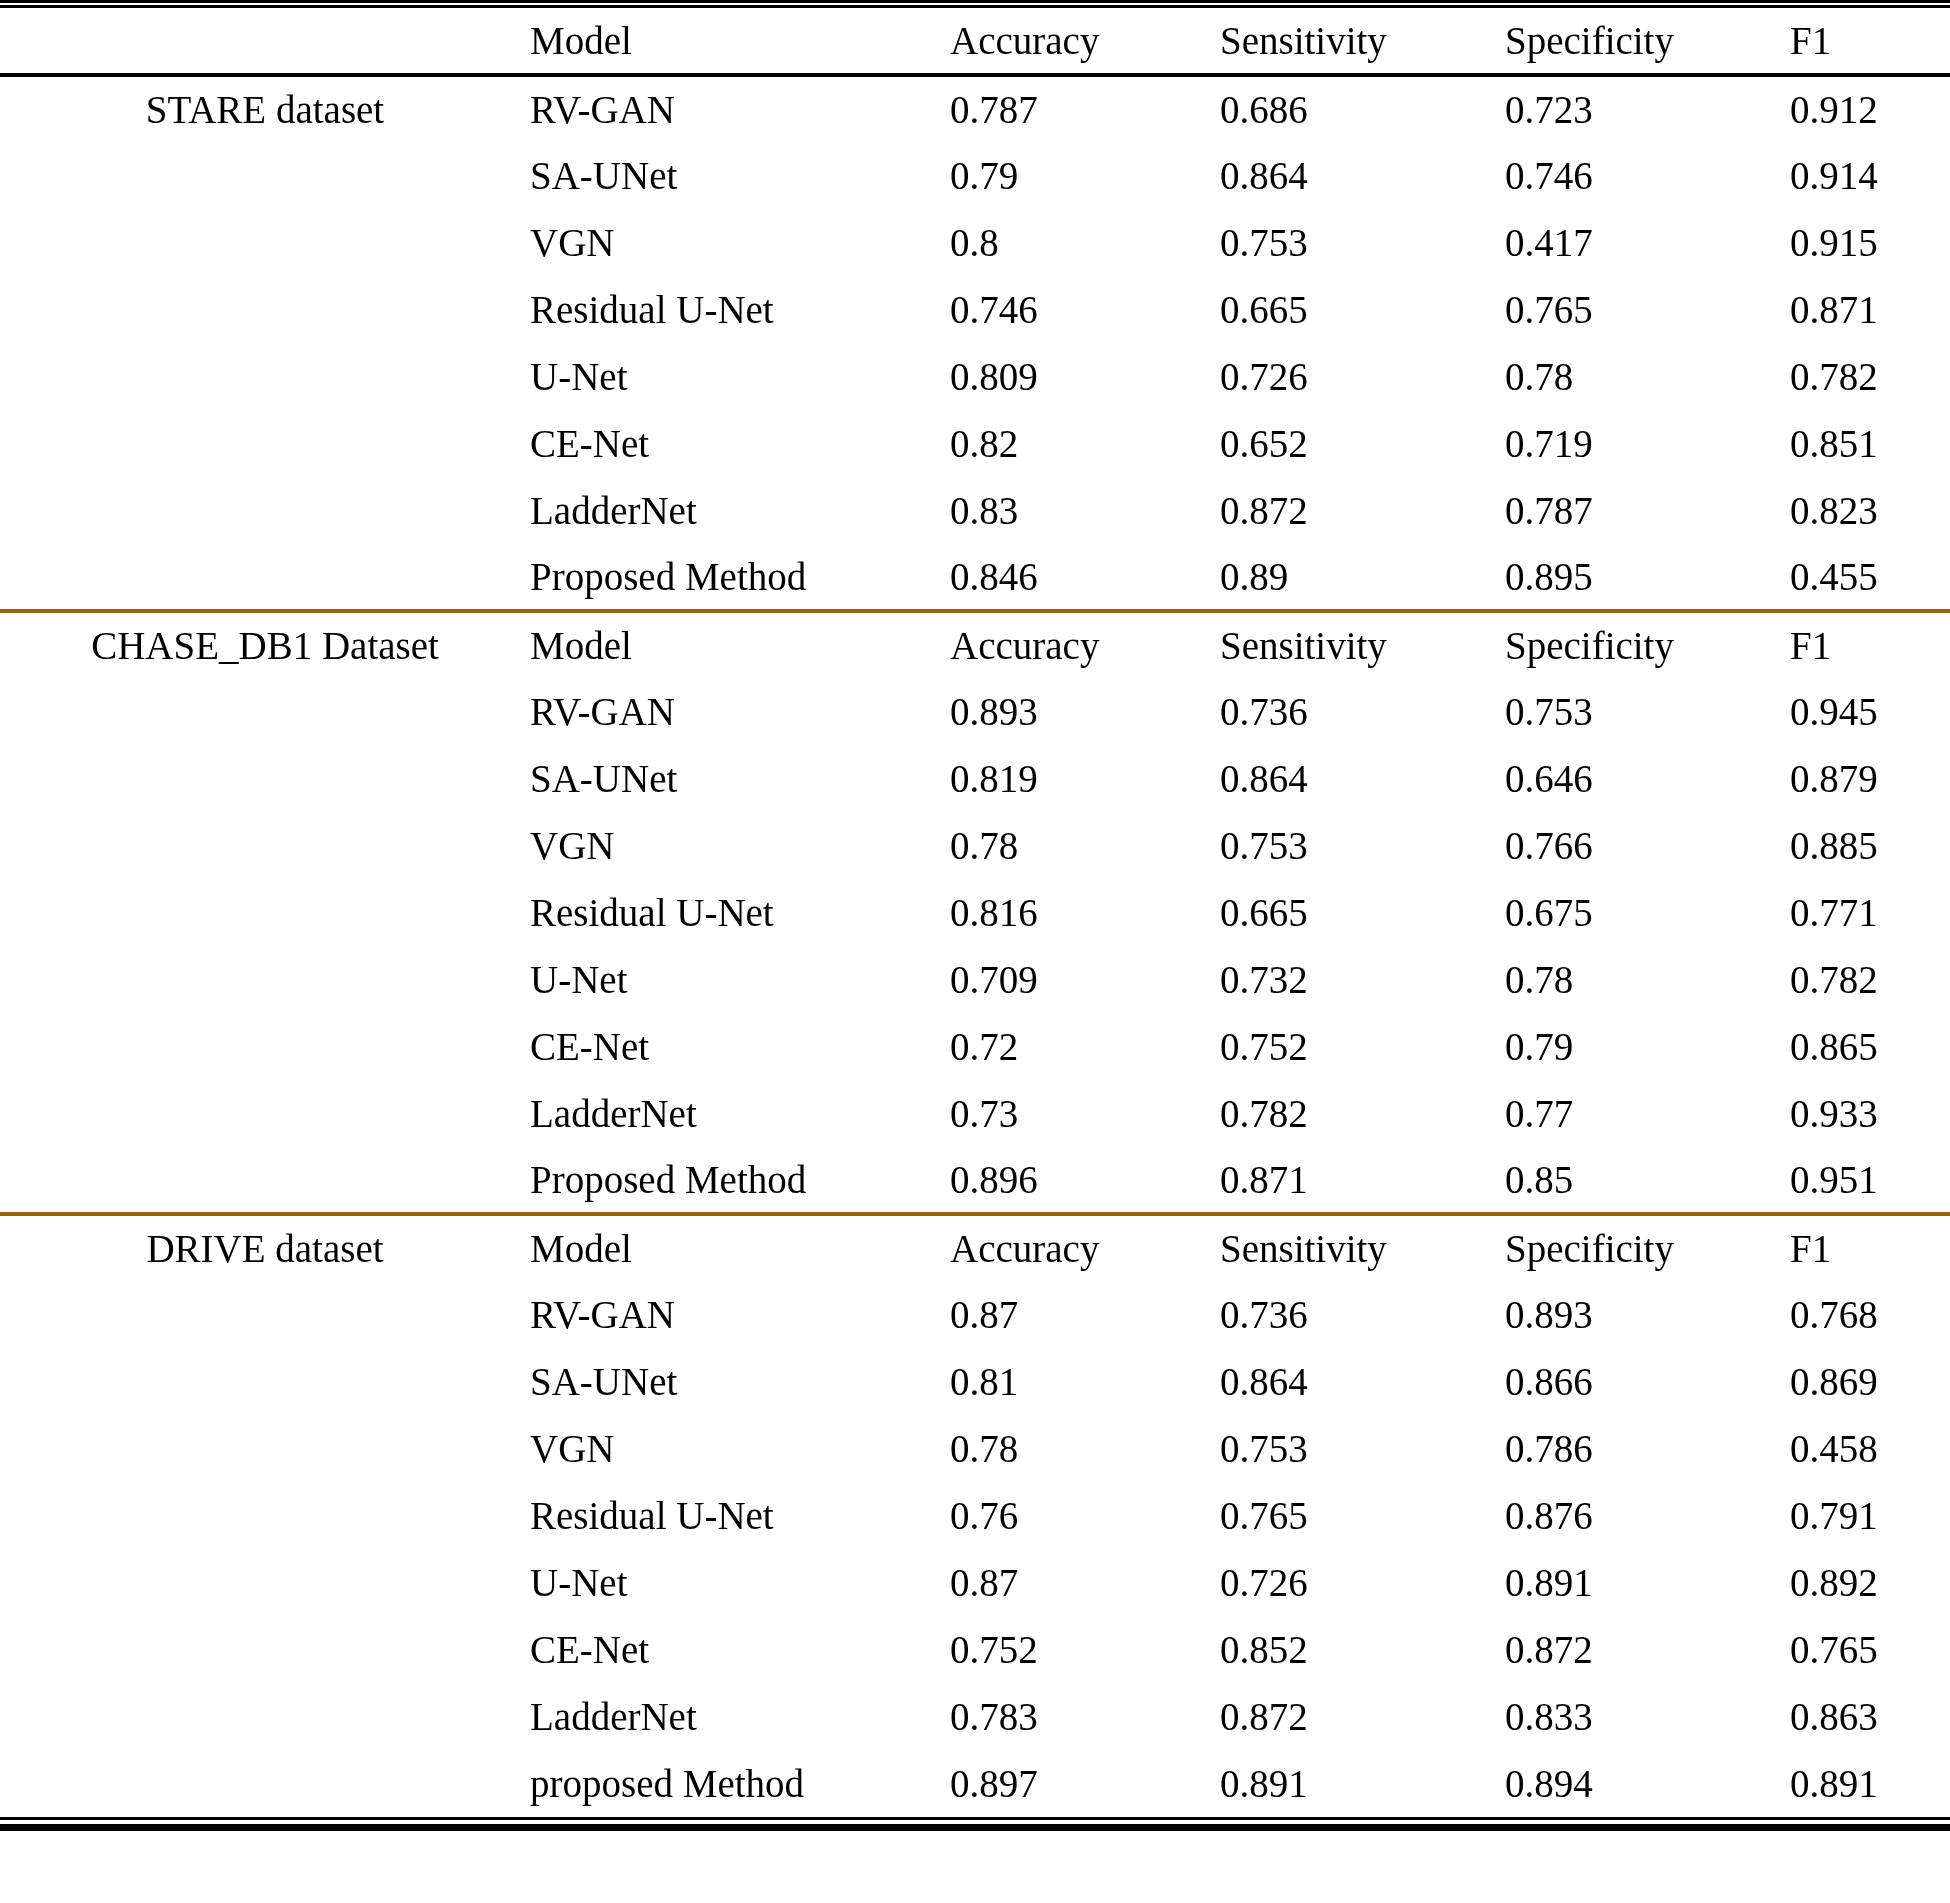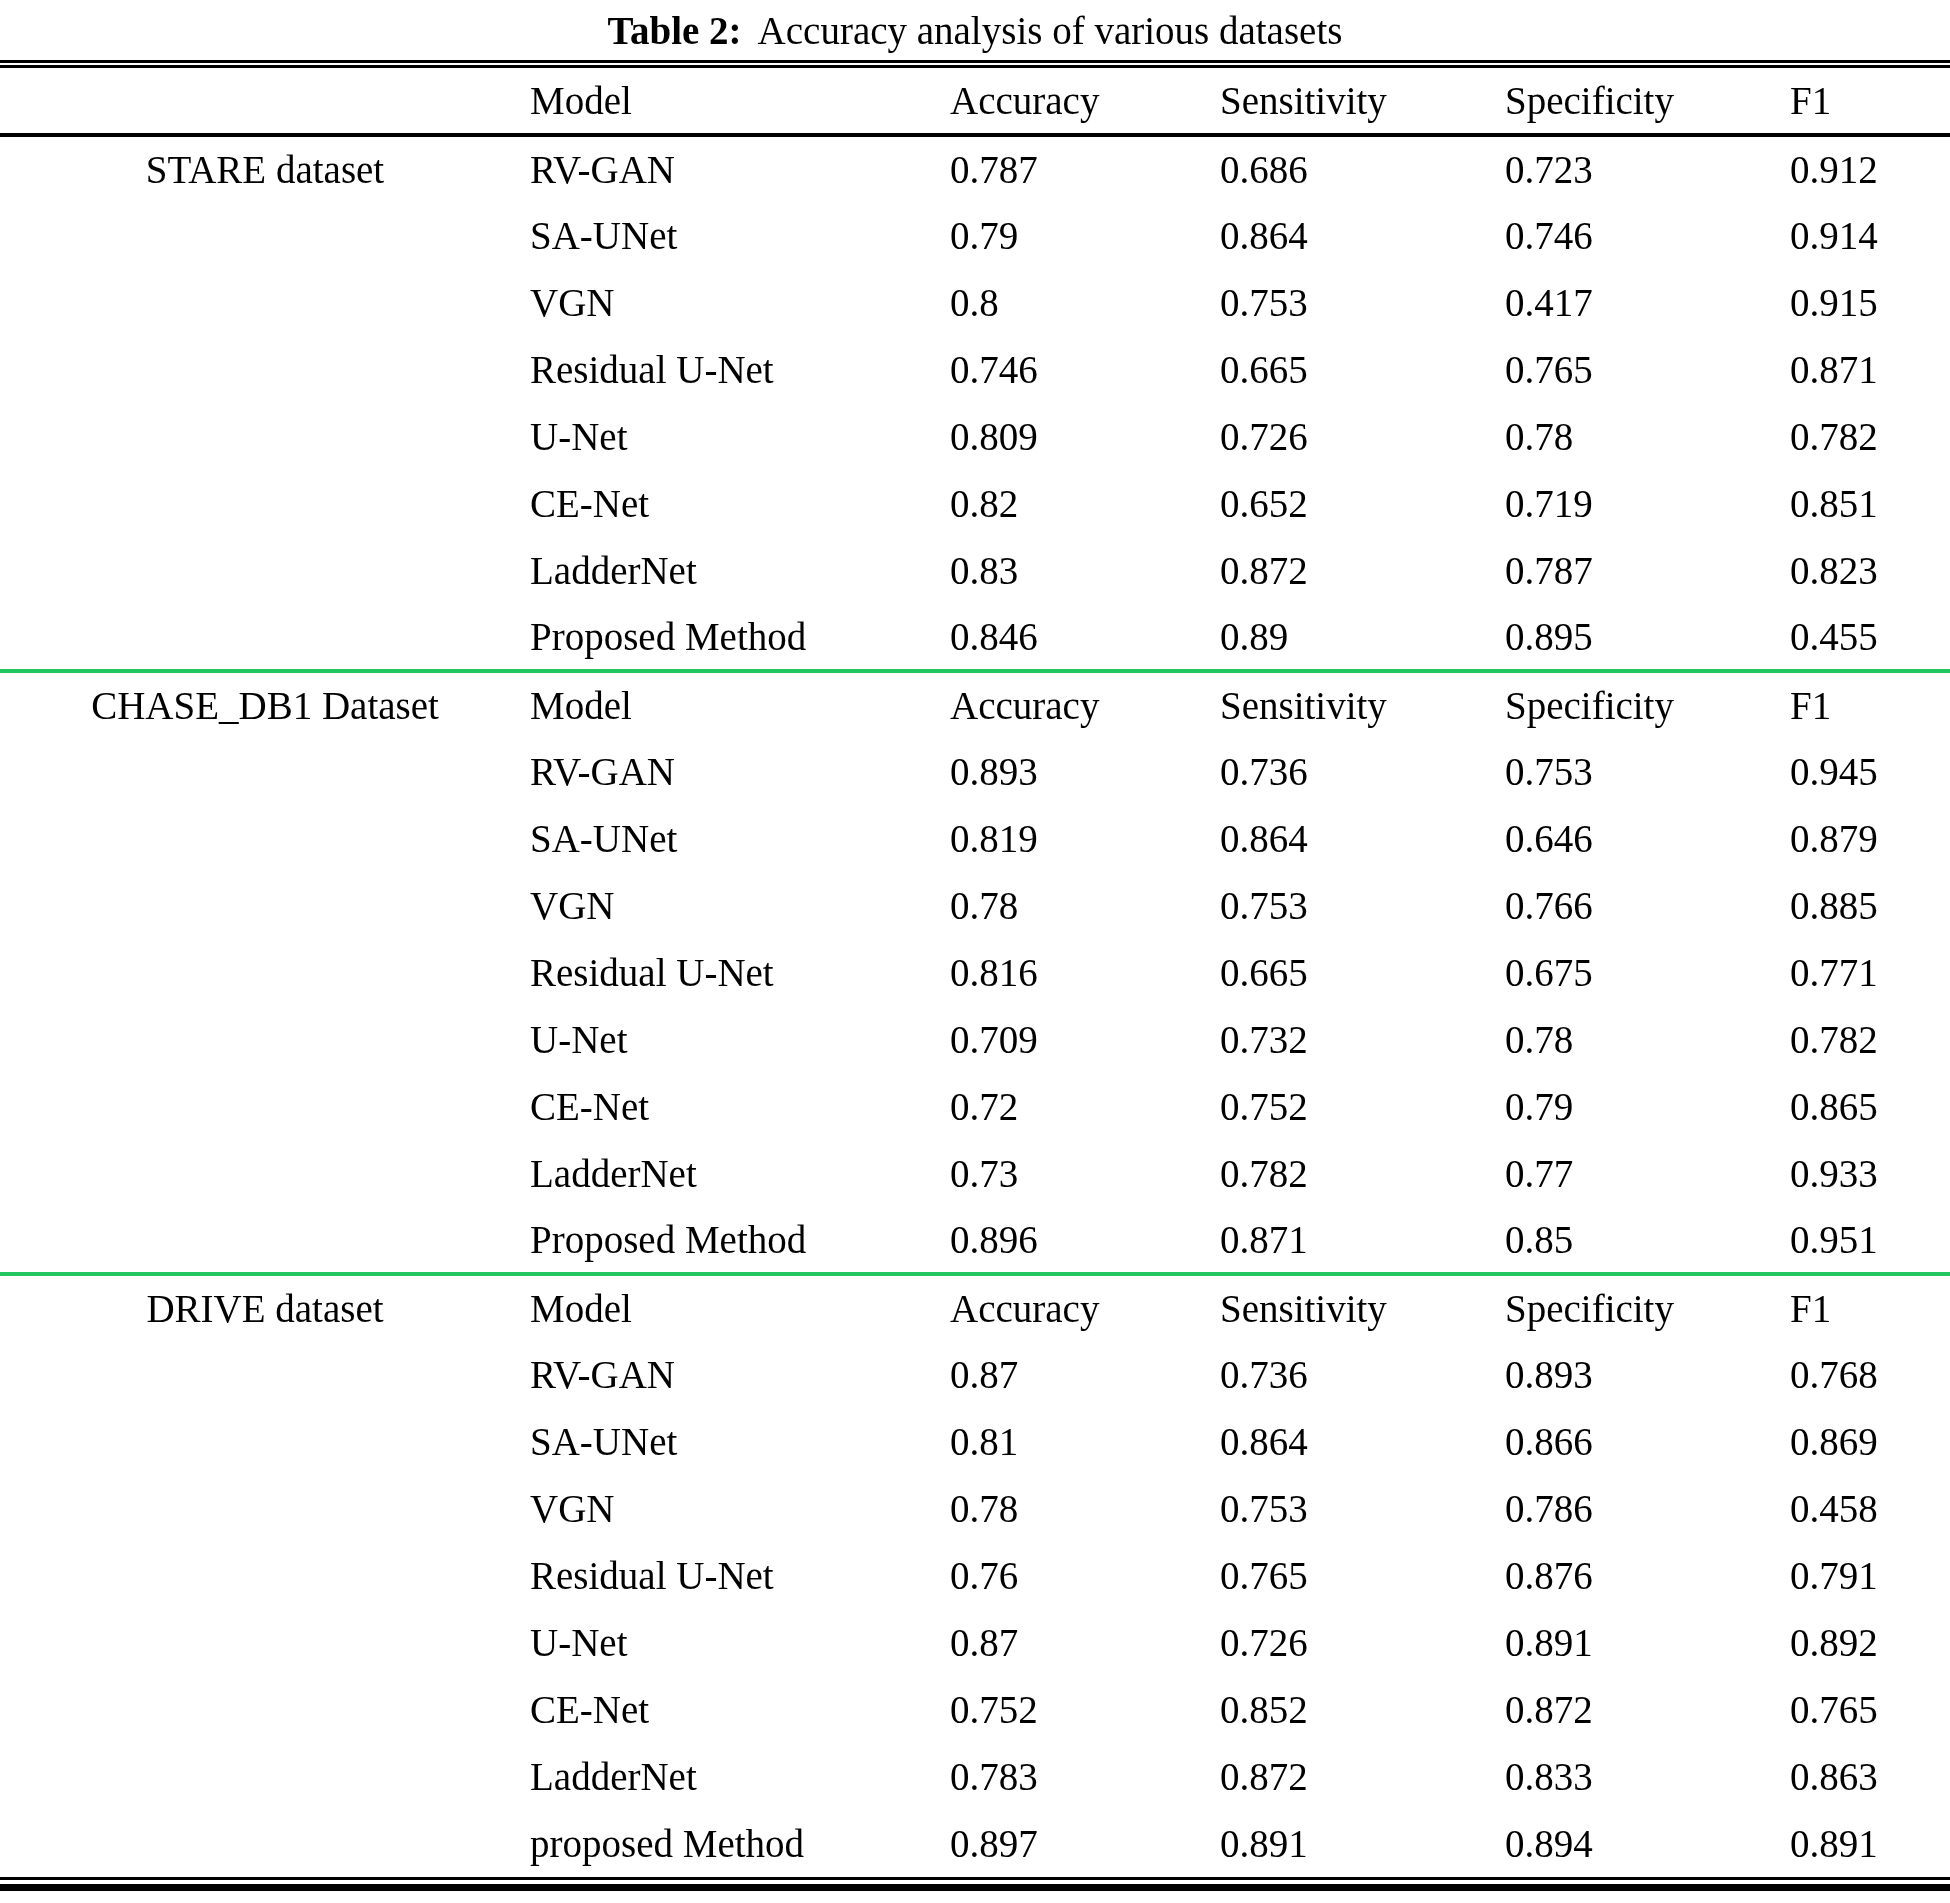--- a/index.html
+++ b/index.html
@@ -44,31 +44,27 @@
   table.acc-table tr { height: 67px; }
   table.acc-table td {
     font-size: 39px;
     vertical-align: middle;
     padding: 0;
     white-space: nowrap;
     overflow: hidden;
   }
   td.col-section { padding-left: 28px; text-align: center; }
   tr.first-header td { border-bottom: 4px solid #000000; }
-  tr.section-header td { border-top: 4px solid #22c55e; }
+  tr.section-header td { border-top: 4px solid #a16207; }
 </style>
 </head>
 <body>
 
 <div class="page">
 
-  <div class="title-row">
-    <span class="title-label">Table 2:</span>
-    <span class="title-text">Accuracy analysis of various datasets</span>
-  </div>
 
   <div class="rule">
     <div class="line-thin"></div>
     <div class="gap-2"></div>
     <div class="line-thin"></div>
   </div>
 
   <table class="acc-table">
     <colgroup>
       <col style="width:530px">

